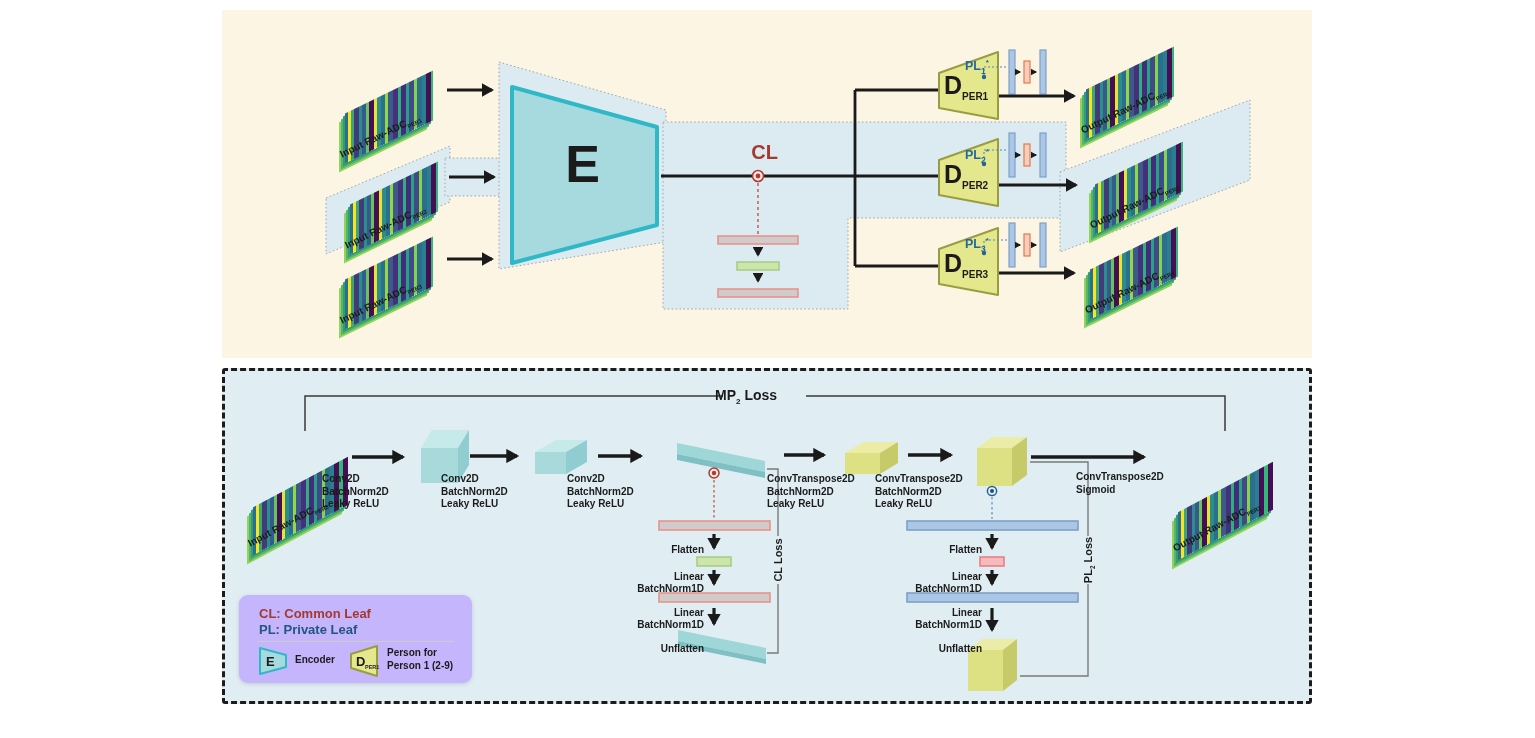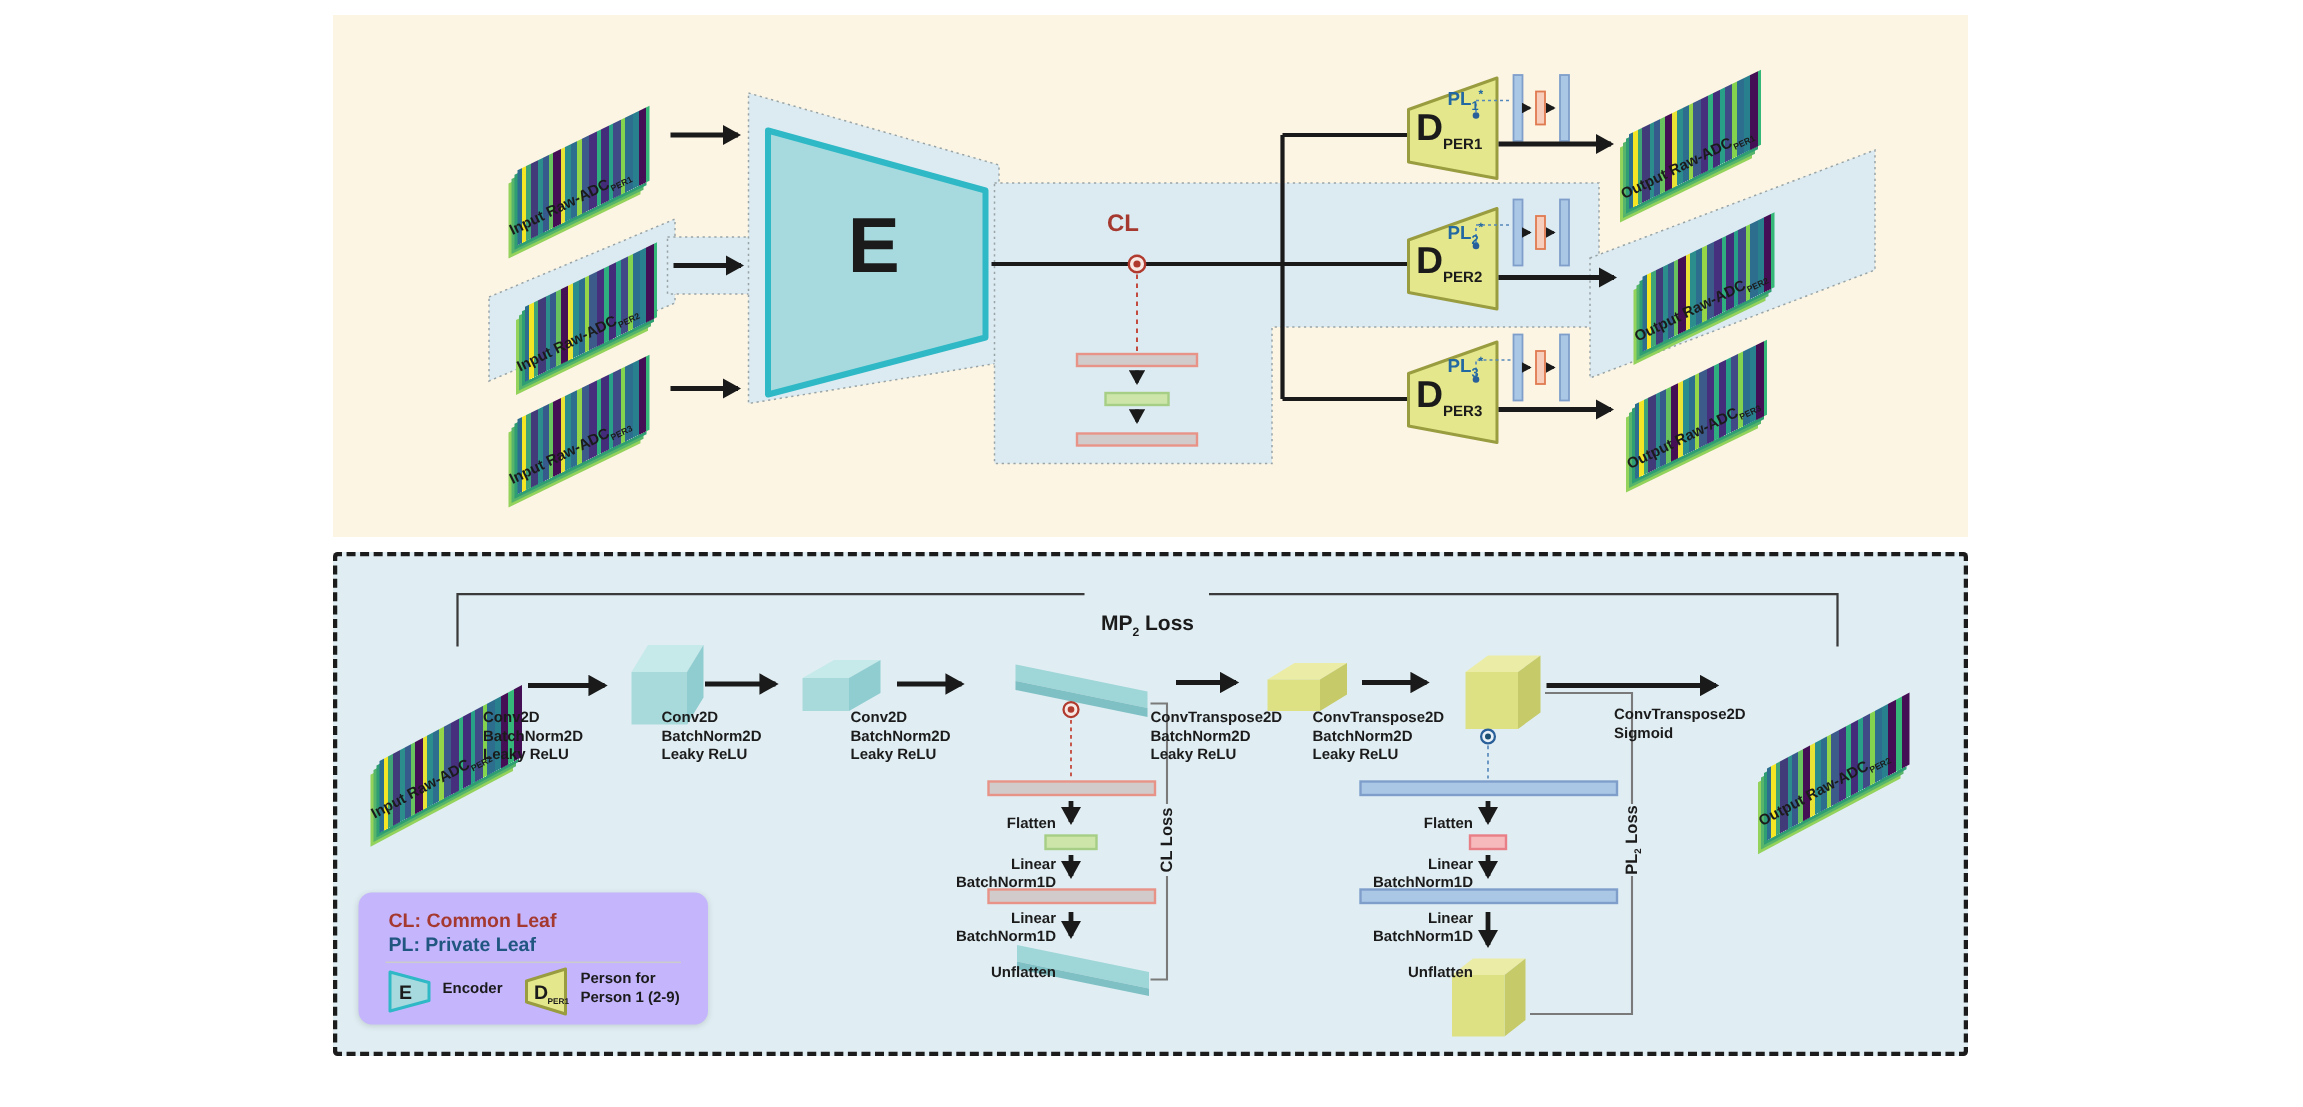--- a/index.html
+++ b/index.html
@@ -236,36 +236,36 @@
   <div class="spec-wrap" style="left:1095px;top:120px">
     <div class="spec"></div>
     <div class="spec-label"><span>Output Raw-ADC</span><sub>PER2</sub></div>
   </div>
   <div class="spec-wrap" style="left:1090px;top:205px">
     <div class="spec"></div>
     <div class="spec-label"><span>Output Raw-ADC</span><sub>PER3</sub></div>
   </div>
 
   <div class="ov lbl" style="left:540px;top:135px;width:85px;text-align:center;font-size:52px;font-weight:800">E</div>
-  <div class="ov lbl" style="left:738px;top:141px;width:40px;text-align:left;font-size:16px;color:#a5392f">CL</div>
+  <div class="ov lbl" style="left:738px;top:141px;width:40px;text-align:right;font-size:20px;color:#a5392f">CL</div>
 
   <div class="dec-label" style="left:938px;top:56px">
     <div class="dec-pl"><span>PL</span><sub>1</sub><sup>*</sup></div>
     <div class="dec-d"><span>D</span><sub>PER1</sub></div>
   </div>
   <div class="dec-label" style="left:938px;top:145px">
     <div class="dec-pl"><span>PL</span><sub>2</sub><sup>*</sup></div>
     <div class="dec-d"><span>D</span><sub>PER2</sub></div>
   </div>
   <div class="dec-label" style="left:938px;top:234px">
     <div class="dec-pl"><span>PL</span><sub>3</sub><sup>*</sup></div>
     <div class="dec-d"><span>D</span><sub>PER3</sub></div>
   </div>
 
-  <div class="ov lbl" style="left:715px;top:408px;width:100px;text-align:center;font-size:14px">
+  <div class="ov lbl" style="left:715px;top:388px;width:100px;text-align:left;font-size:14px">
     <span>MP</span><sub>2</sub><span> Loss</span>
   </div>
 
   <div class="spec-wrap spec-lg" style="left:253px;top:432px">
     <div class="spec"></div>
     <div class="spec-label"><span>Input Raw-ADC</span><sub>PER2</sub></div>
   </div>
   <div class="spec-wrap spec-lg" style="left:1178px;top:437px">
     <div class="spec"></div>
     <div class="spec-label"><span>Output Raw-ADC</span><sub>PER2</sub></div>

